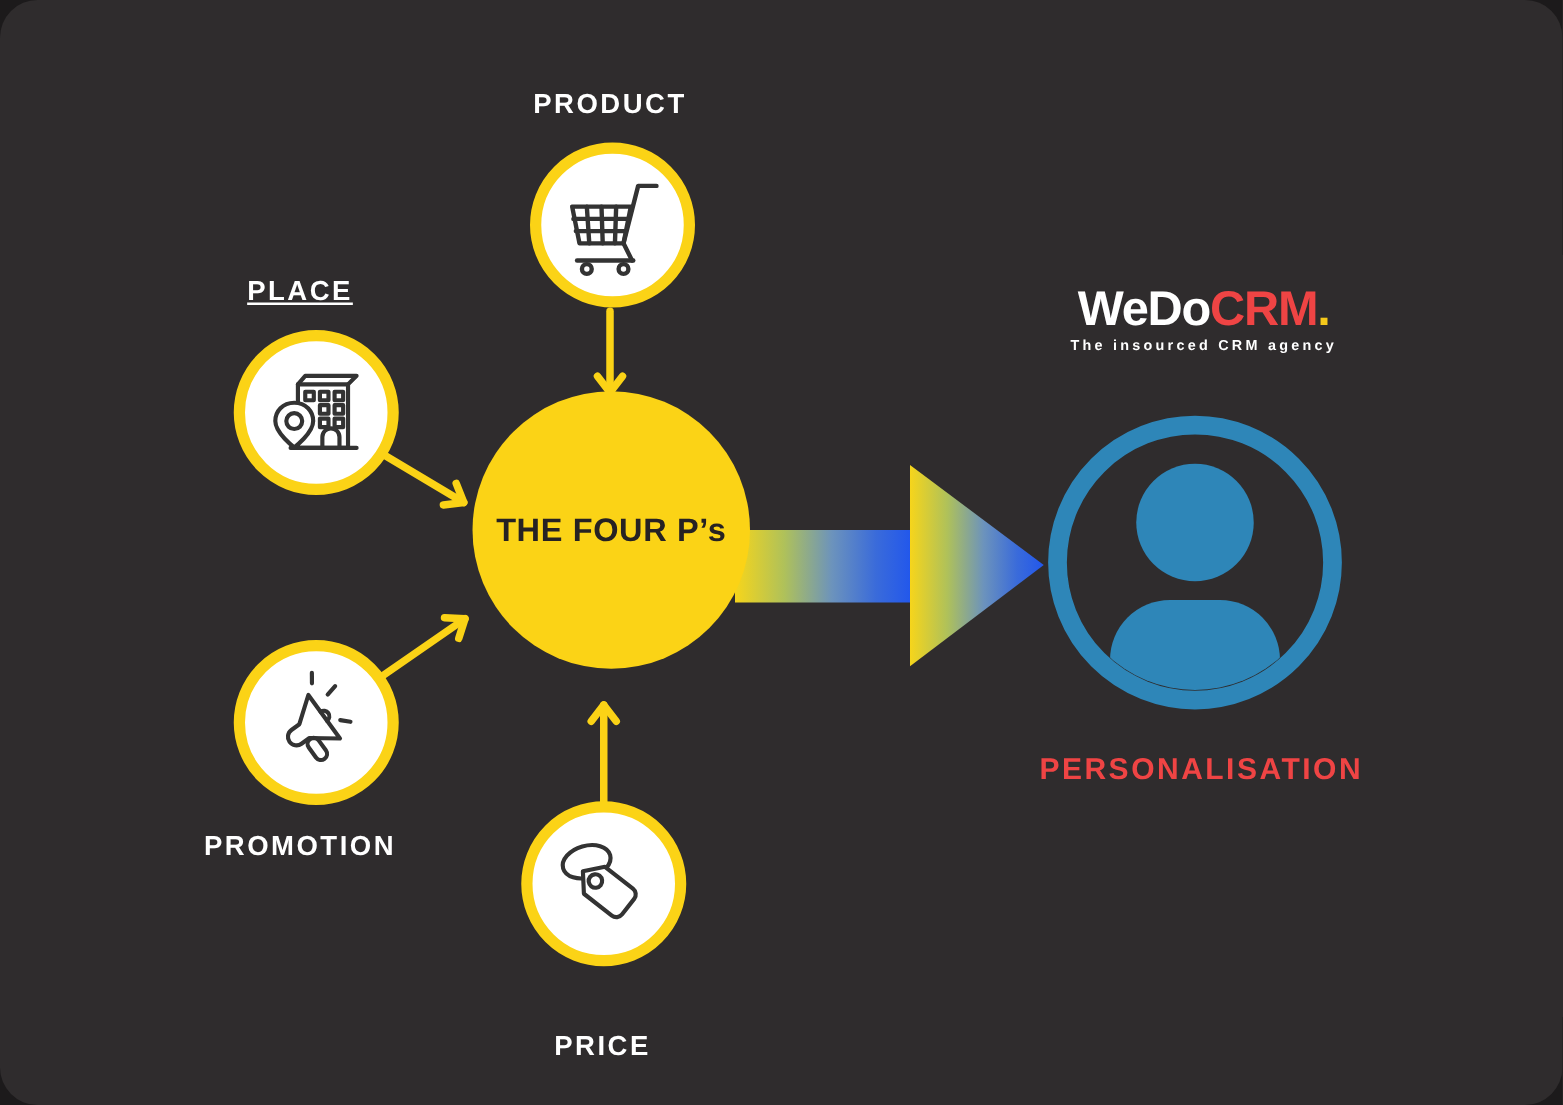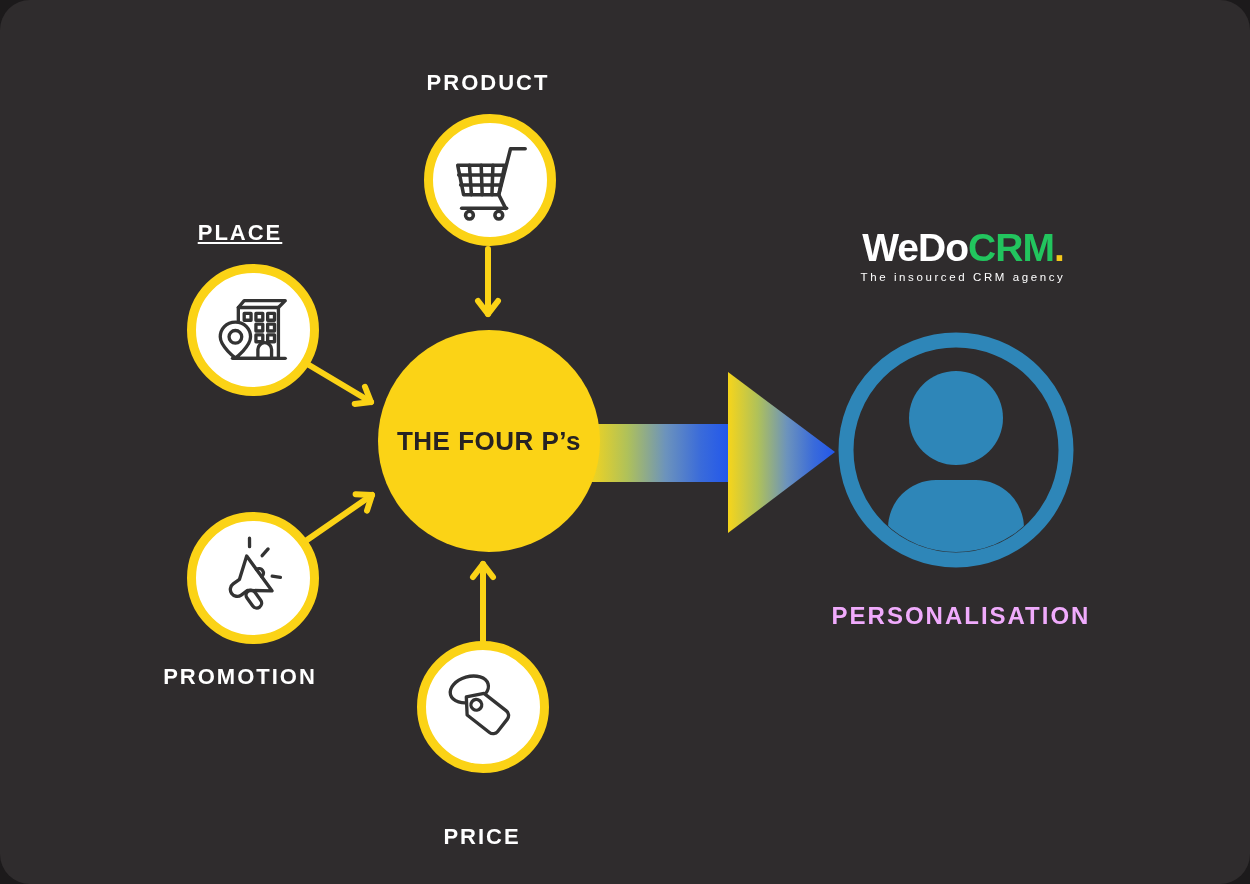--- a/index.html
+++ b/index.html
@@ -14,47 +14,47 @@
     color:#FFFFFF;font-weight:bold;font-size:22px;letter-spacing:2px;
     white-space:nowrap;z-index:3;
   }
   .ring{
     position:absolute;width:132px;height:132px;border-radius:50%;
     box-sizing:border-box;background:#FFFFFF;border:9px solid #FBD316;
     display:flex;align-items:center;justify-content:center;z-index:2;
   }
   .ring svg{width:88px;height:88px;}
   .center-circle{
-    position:absolute;left:378px;top:330px;width:222px;height:222px;
+    position:absolute;left:378px;top:313px;width:222px;height:222px;
     border-radius:50%;background:#FBD316;z-index:2;
     display:flex;flex-direction:row;align-items:center;justify-content:center;
   }
   .center-circle .line{
     color:#262223;font-weight:bold;font-size:26px;letter-spacing:0.5px;
     line-height:36px;white-space:nowrap;
   }
   .connectors{position:absolute;left:0;top:0;z-index:1;}
   .big-arrow{position:absolute;left:588px;top:370px;z-index:1;}
   .person{position:absolute;left:836px;top:330px;z-index:2;}
   .result-label{
     position:absolute;left:961px;top:602px;transform:translateX(-50%);
-    color:#f0abfc;font-weight:bold;font-size:24px;letter-spacing:2px;
+    color:#ef4444;font-weight:bold;font-size:24px;letter-spacing:2px;
     white-space:nowrap;z-index:3;
   }
   .logo{
     position:absolute;left:838px;top:228px;width:250px;text-align:center;z-index:3;
   }
   .logo .wordmark{
     font-size:39px;font-weight:bold;letter-spacing:-1px;line-height:40px;
     color:#FFFFFF;white-space:nowrap;
   }
-  .logo .wordmark .crm{color:#22c55e;text-align:right;}
+  .logo .wordmark .crm{color:#ef4444;text-align:right;}
   .logo .wordmark .dot{color:#F5C91B;}
   .logo .tagline{
-    margin-top:3px;font-size:11.5px;font-weight:normal;letter-spacing:2.6px;
+    margin-top:3px;font-size:11.5px;font-weight:bold;letter-spacing:2.6px;
     color:#FFFFFF;white-space:nowrap;
   }
 </style>
 </head>
 <body>
 
 <div class="canvas">
 
   <svg class="connectors" width="1250" height="884" aria-hidden="true">
     <defs>

